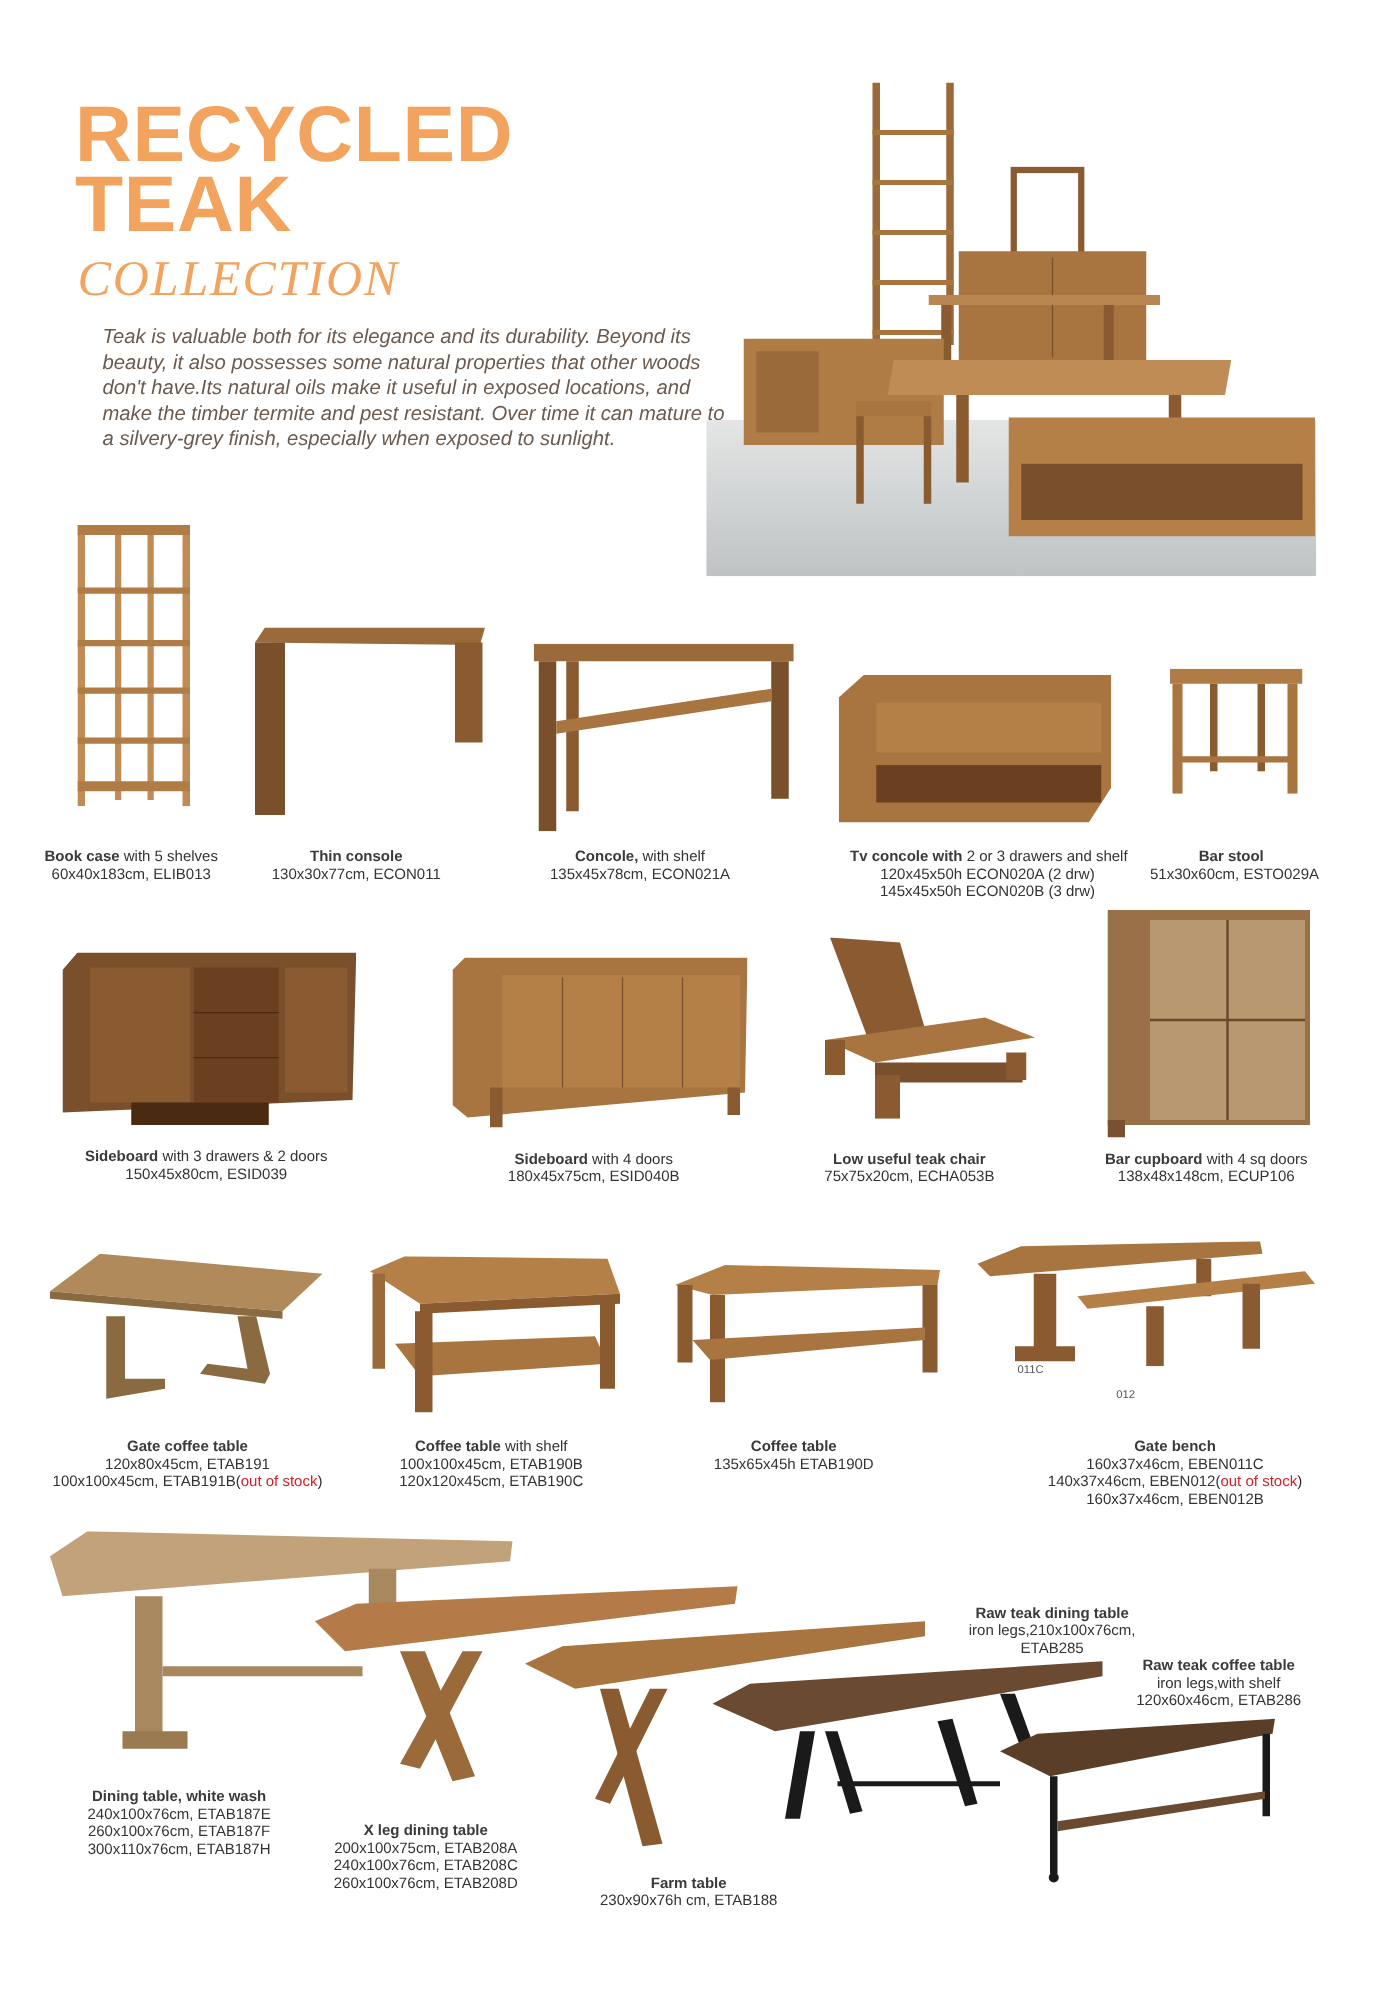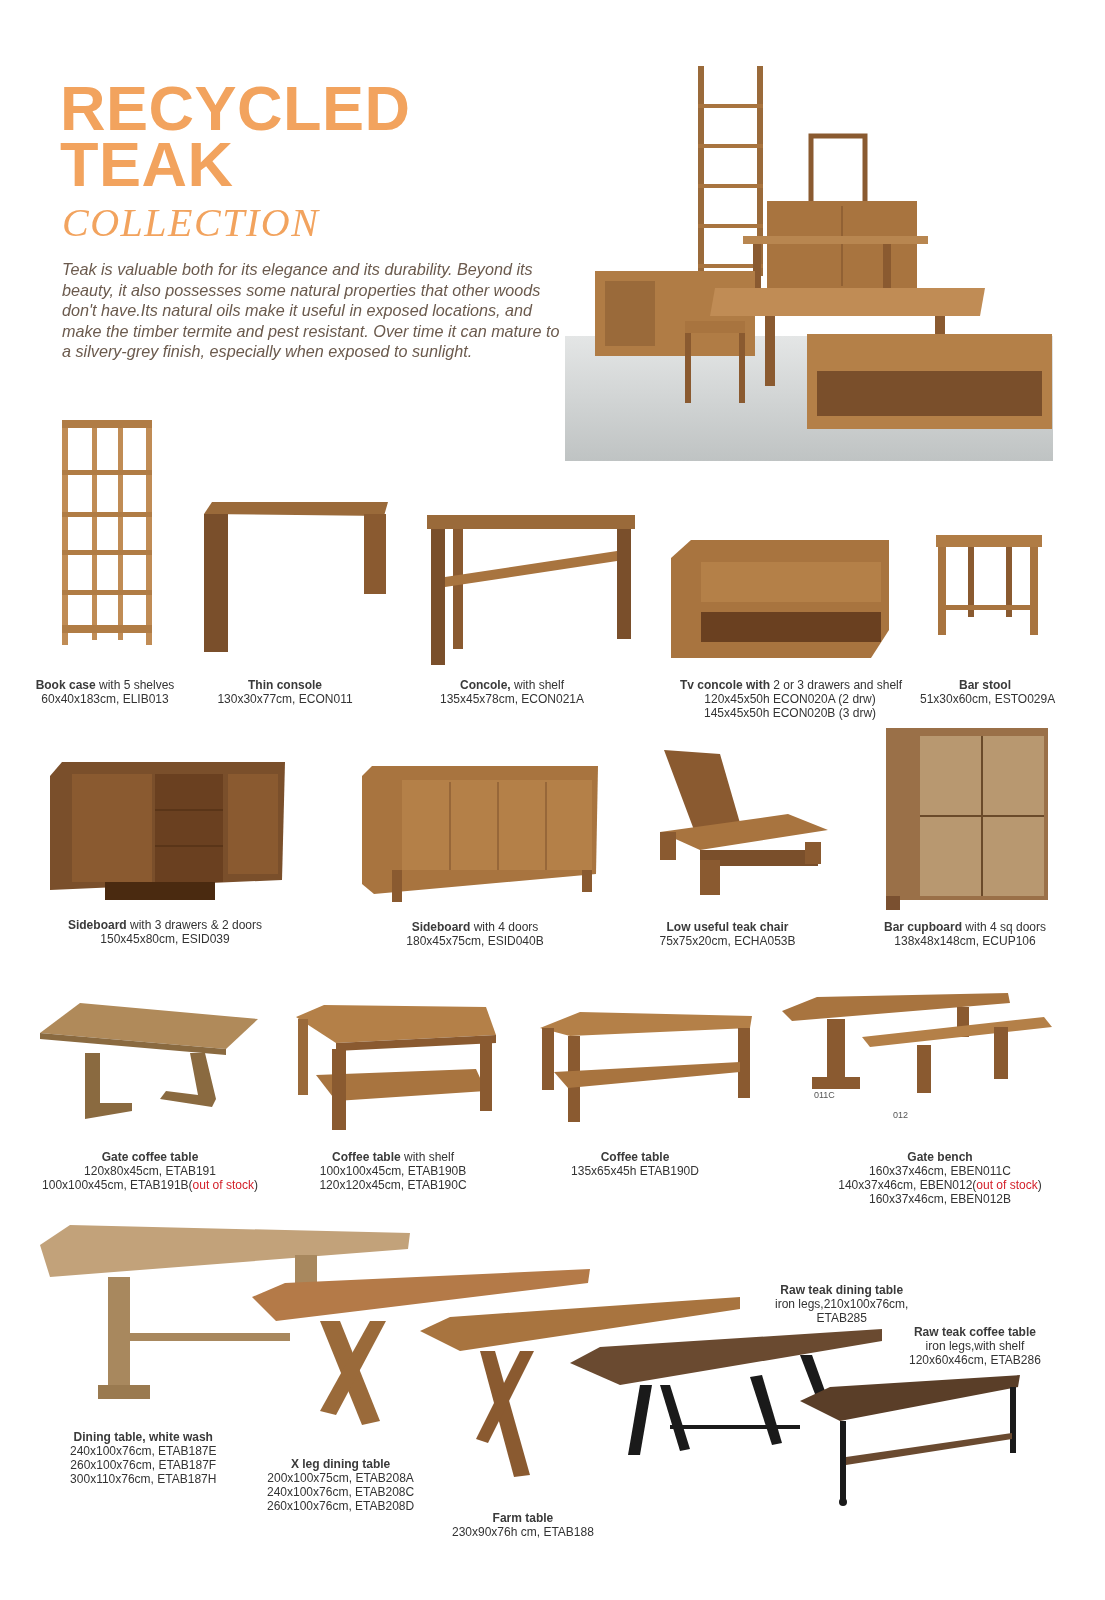--- a/index.html
+++ b/index.html
@@ -4,21 +4,21 @@
 <style>
   html, body { margin: 0; padding: 0; background: #ffffff; }
   body { width: 1105px; height: 1600px; position: relative; overflow: hidden;
          font-family: "Liberation Sans", sans-serif; color: #3a3a3a; }
   .abs { position: absolute; }
   .title-bold { font-family: "Liberation Sans", sans-serif; font-weight: 700;
                 color: #f2a35e; font-size: 63px; line-height: 56px; letter-spacing: 0.5px; }
   .title-serif { font-family: "Liberation Serif", serif; font-style: italic;
                  color: #f2a35e; font-size: 40px; line-height: 48px; letter-spacing: 1.5px; }
   .intro { font-family: "Liberation Sans", sans-serif; font-style: italic;
-           color: #6b5a4d; font-size: 16.2px; line-height: 20.6px; width: 500px; }
+           color: #6b5a4d; font-size: 16.2px; line-height: 20.6px; width: 500px; margin-left: 20px; }
   .cap { text-align: center; font-size: 12px; line-height: 14px; color: #333; white-space: nowrap; }
   .cap.left { text-align: center; }
   .cap b { font-weight: 700; color: #3a3a3a; }
   .cap .line { display: block; }
   .oos { color: #d3202a; }
   .tag { font-size: 9px; color: #555; }
   svg { display: block; }
 </style>
 </head>
 <body>
@@ -305,21 +305,21 @@
   <span class="line">240x100x76cm, ETAB187E</span>
   <span class="line">260x100x76cm, ETAB187F</span>
   <span class="line">300x110x76cm, ETAB187H</span>
 </div>
 <div class="abs cap left" style="left:267px; top:1457px;">
   <span class="line"><b>X leg dining table</b></span>
   <span class="line">200x100x75cm, ETAB208A</span>
   <span class="line">240x100x76cm, ETAB208C</span>
   <span class="line">260x100x76cm, ETAB208D</span>
 </div>
-<div class="abs cap left" style="left:452px; top:1499px;margin-top:12px;">
+<div class="abs cap left" style="left:480px; top:1499px;">
   <span class="line"><b>Farm table</b></span>
   <span class="line">230x90x76h cm, ETAB188</span>
 </div>
 <div class="abs cap left" style="left:775px; top:1283px;">
   <span class="line"><b>Raw teak dining table</b></span>
   <span class="line">iron legs,210x100x76cm,</span>
   <span class="line">ETAB285</span>
 </div>
 <div class="abs cap left" style="left:909px; top:1325px;">
   <span class="line"><b>Raw teak coffee table</b></span>

